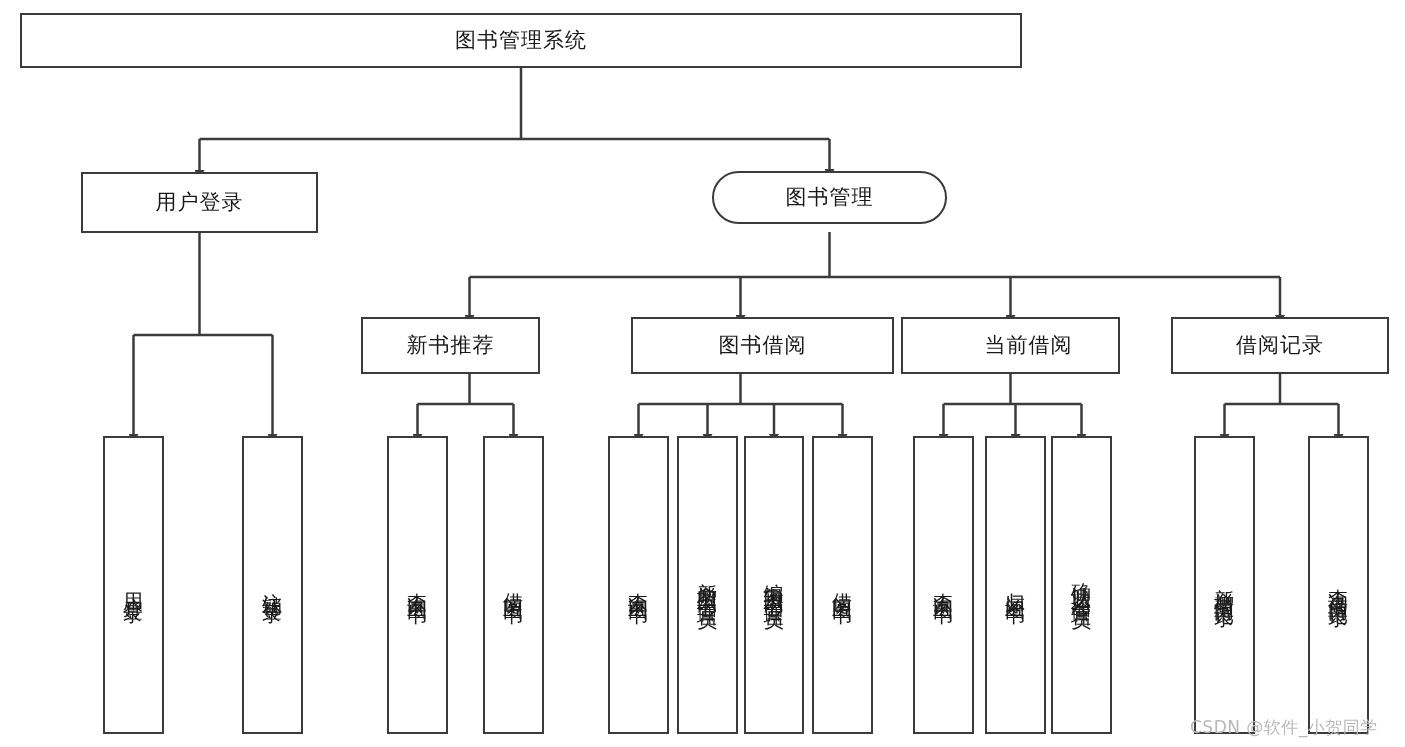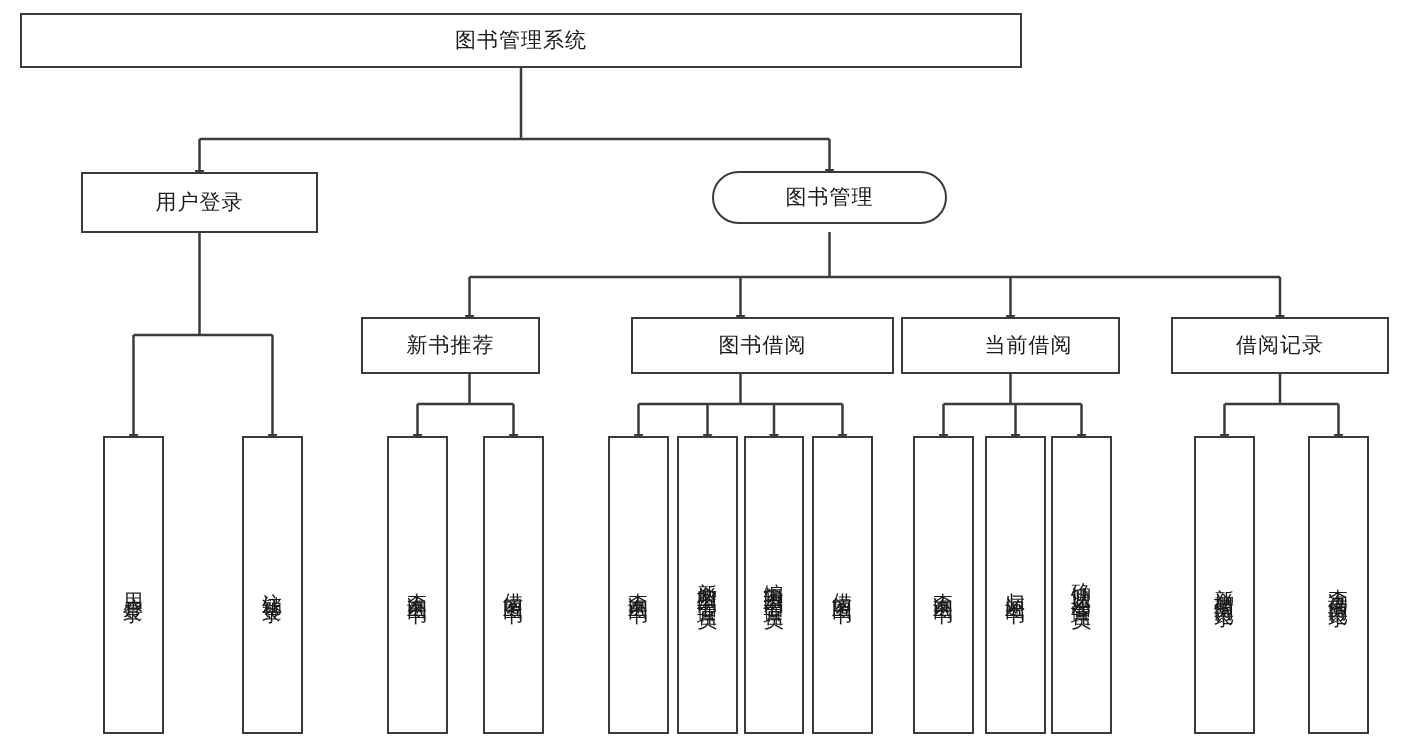--- a/index.html
+++ b/index.html
@@ -165,13 +165,14 @@
         <span class="vtext">确认归还（管理员）</span>
       </div>
       <div class="node vert" style="left: 1194px; top: 436px; width: 61px; height: 298px;">
         <span class="vtext">新增借阅记录</span>
       </div>
       <div class="node vert" style="left: 1308px; top: 436px; width: 61px; height: 298px;">
         <span class="vtext">查询借阅记录</span>
       </div>
     </div>
 
+  <div class="watermark" style="left: 1190px; top: 716px;">CSDN @软件_小贺同学</div>
 </div>
 
 </body></html>

